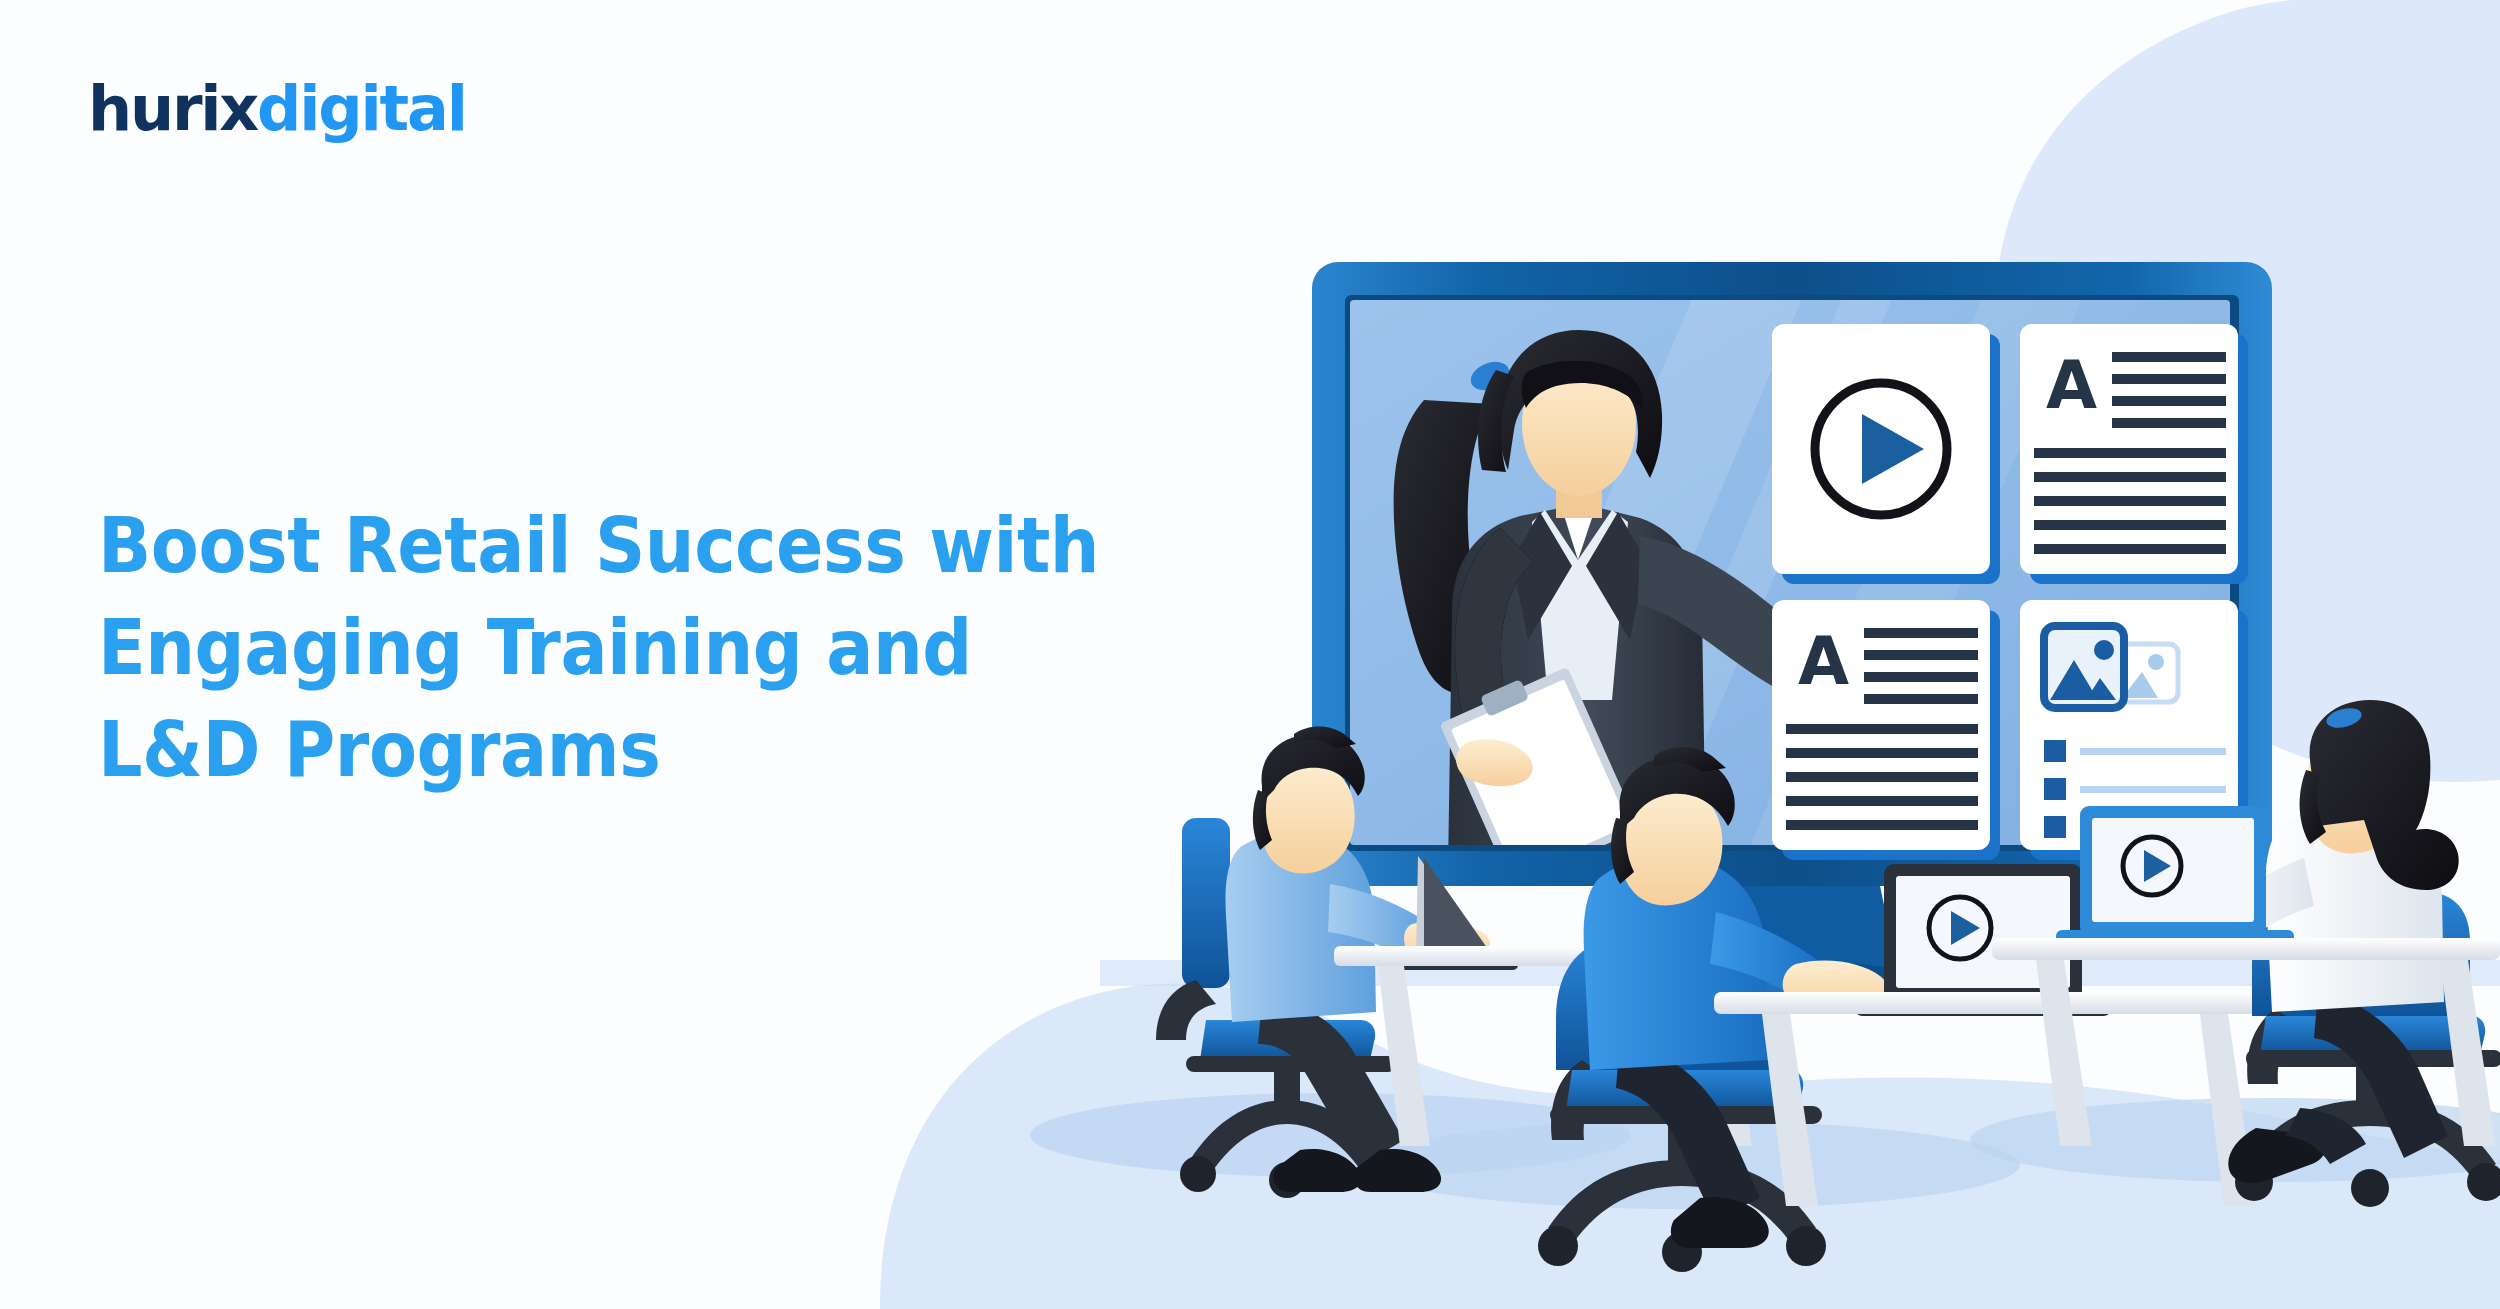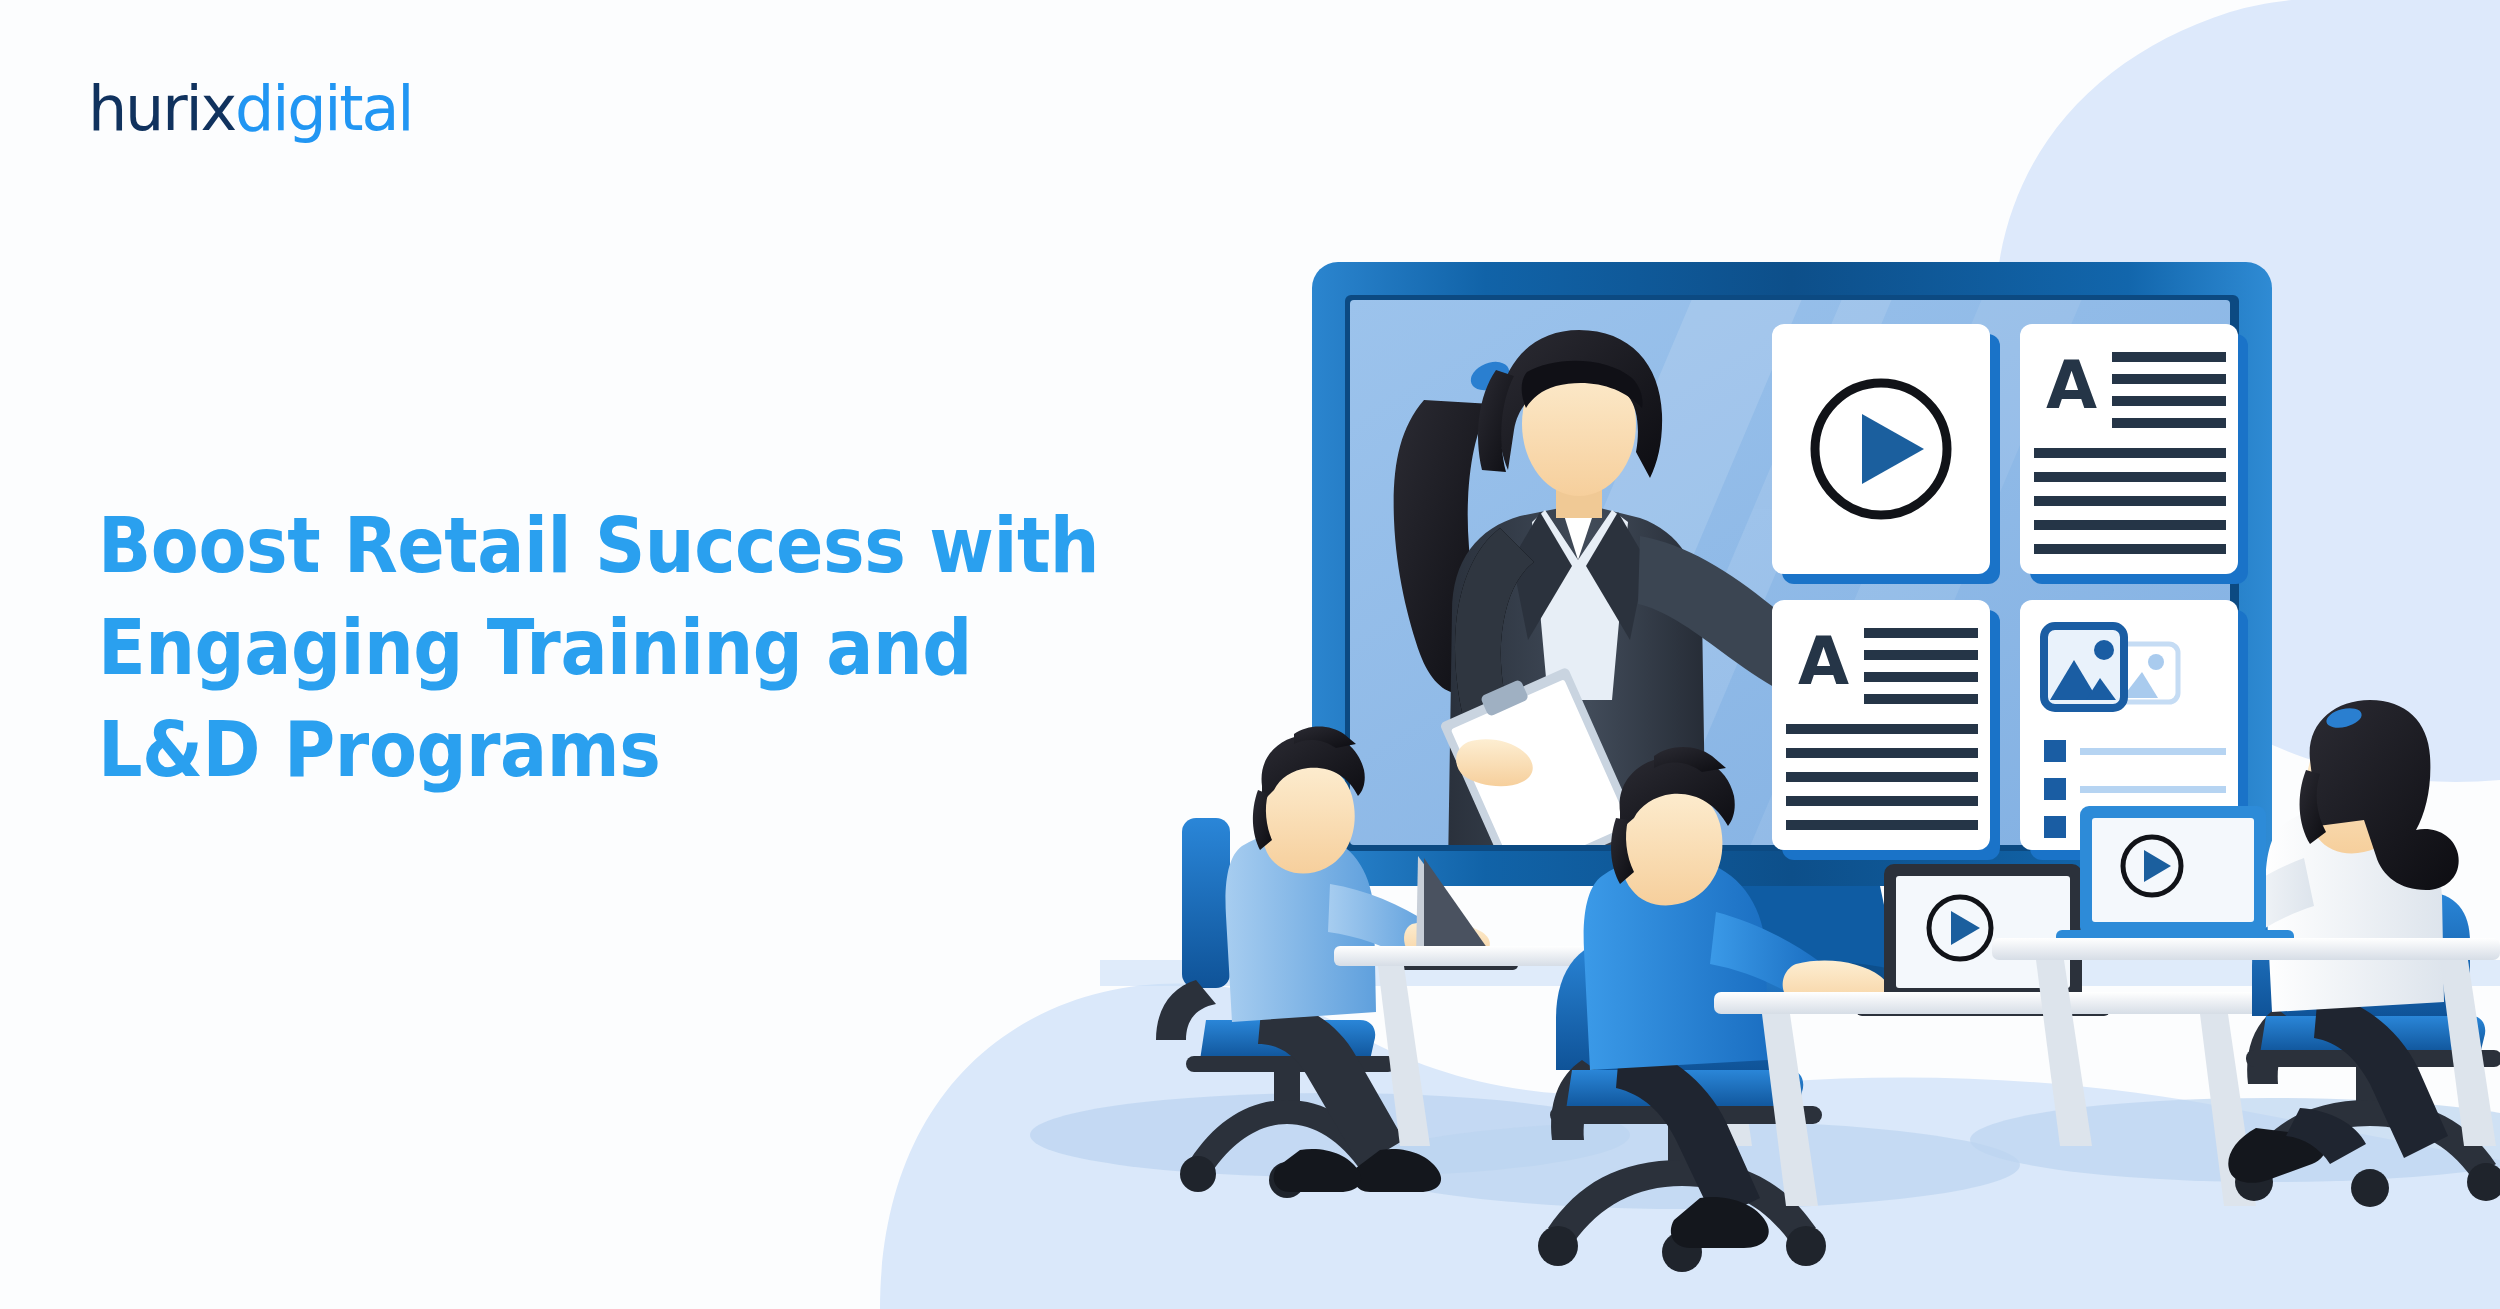--- a/index.html
+++ b/index.html
@@ -20,21 +20,21 @@
   }
 
   
   .bg-layer { position:absolute; inset:0; pointer-events:none; }
 
   
   .logo {
     position:absolute;
     left:88px; top:78px;
     font-size:62px;
-    font-weight:400;
+    font-weight:700;
     letter-spacing:-2.2px;
     line-height:1;
     white-space:nowrap;
     font-family:"DejaVu Sans", sans-serif;
   }
   .logo .hurix  { color:#10325e; }
   .logo .digital{ color:#2196f3; }
 
   
   .headline {

